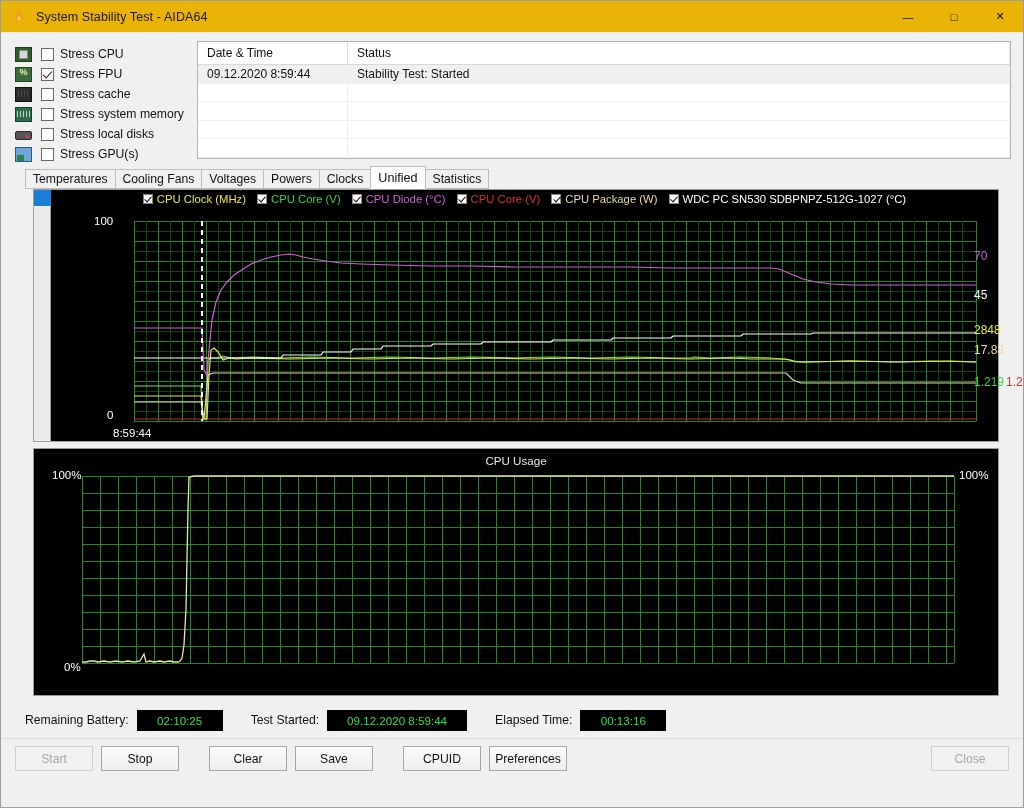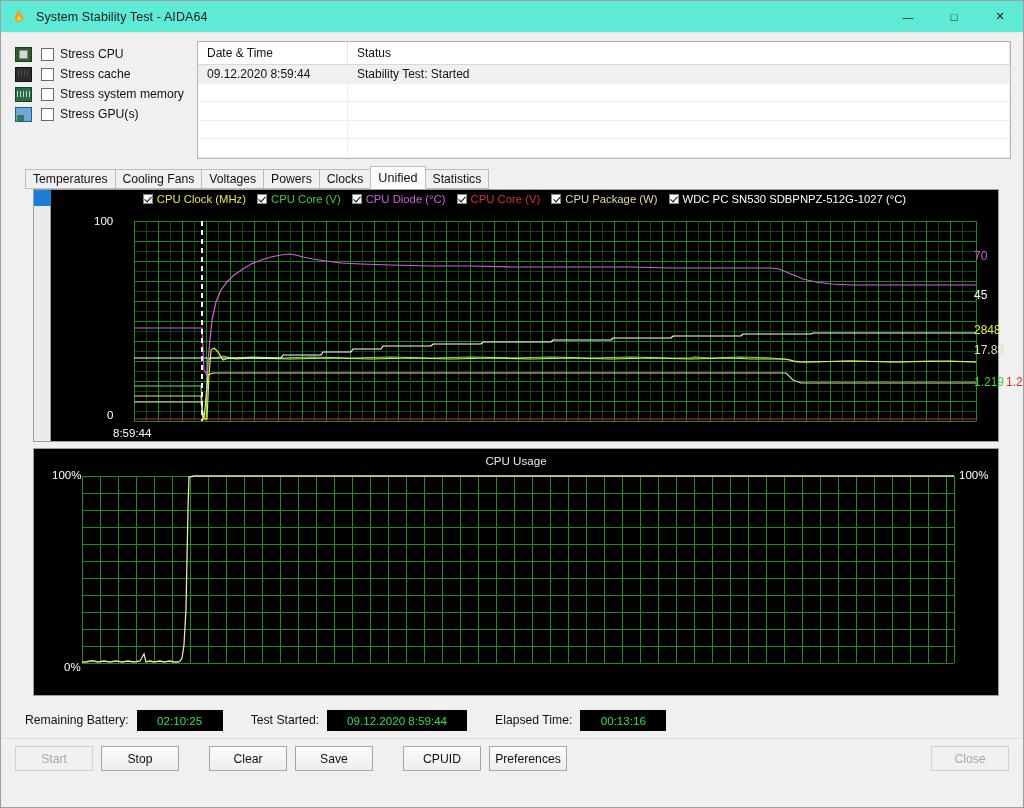--- a/index.html
+++ b/index.html
@@ -13,21 +13,21 @@
   .window {
     width: 1024px; height: 808px;
     background: #f0f0f0;
     border: 1px solid #9e9e9e;
     display: flex; flex-direction: column;
     position: relative;
   }
   
   .titlebar {
     height: 32px; min-height: 32px;
-    background: #5eead4;
+    background: #eab308;
     display: flex; align-items: center;
     border-bottom: 1px solid #e8e8e8;
   }
   .title-icon {
     width: 16px; height: 16px;
     margin-left: 10px; margin-right: 9px;
     position: relative;
   }
   .title-text {
     font-size: 12.5px; color: #1a1a1a;
@@ -246,28 +246,38 @@
 
   <div class="topzone">
 
     <div class="stress-list">
       <div class="stress-row">
         <span class="sicon ic-cpu"></span>
         <span class="cbx"></span>
         <span class="slabel">Stress CPU</span>
       </div>
       <div class="stress-row">
+        <span class="sicon ic-fpu"></span>
+        <span class="cbx checked"></span>
+        <span class="slabel">Stress FPU</span>
+      </div>
+      <div class="stress-row">
         <span class="sicon ic-cache"></span>
         <span class="cbx"></span>
         <span class="slabel">Stress cache</span>
       </div>
       <div class="stress-row">
         <span class="sicon ic-mem"></span>
         <span class="cbx"></span>
         <span class="slabel">Stress system memory</span>
+      </div>
+      <div class="stress-row">
+        <span class="sicon ic-disk"></span>
+        <span class="cbx"></span>
+        <span class="slabel">Stress local disks</span>
       </div>
       <div class="stress-row">
         <span class="sicon ic-gpu"></span>
         <span class="cbx"></span>
         <span class="slabel">Stress GPU(s)</span>
       </div>
     </div>
 
     <div class="logtable">
       <div class="log-head">

